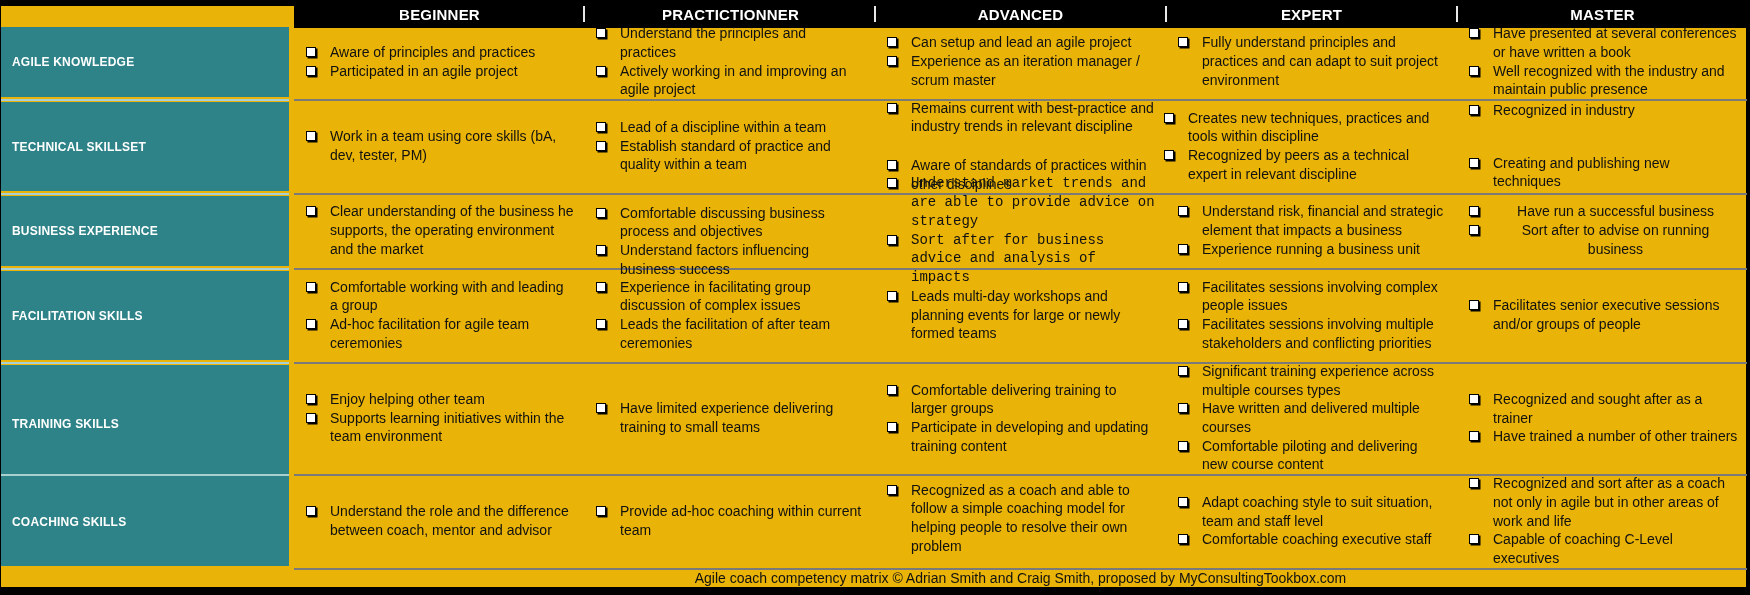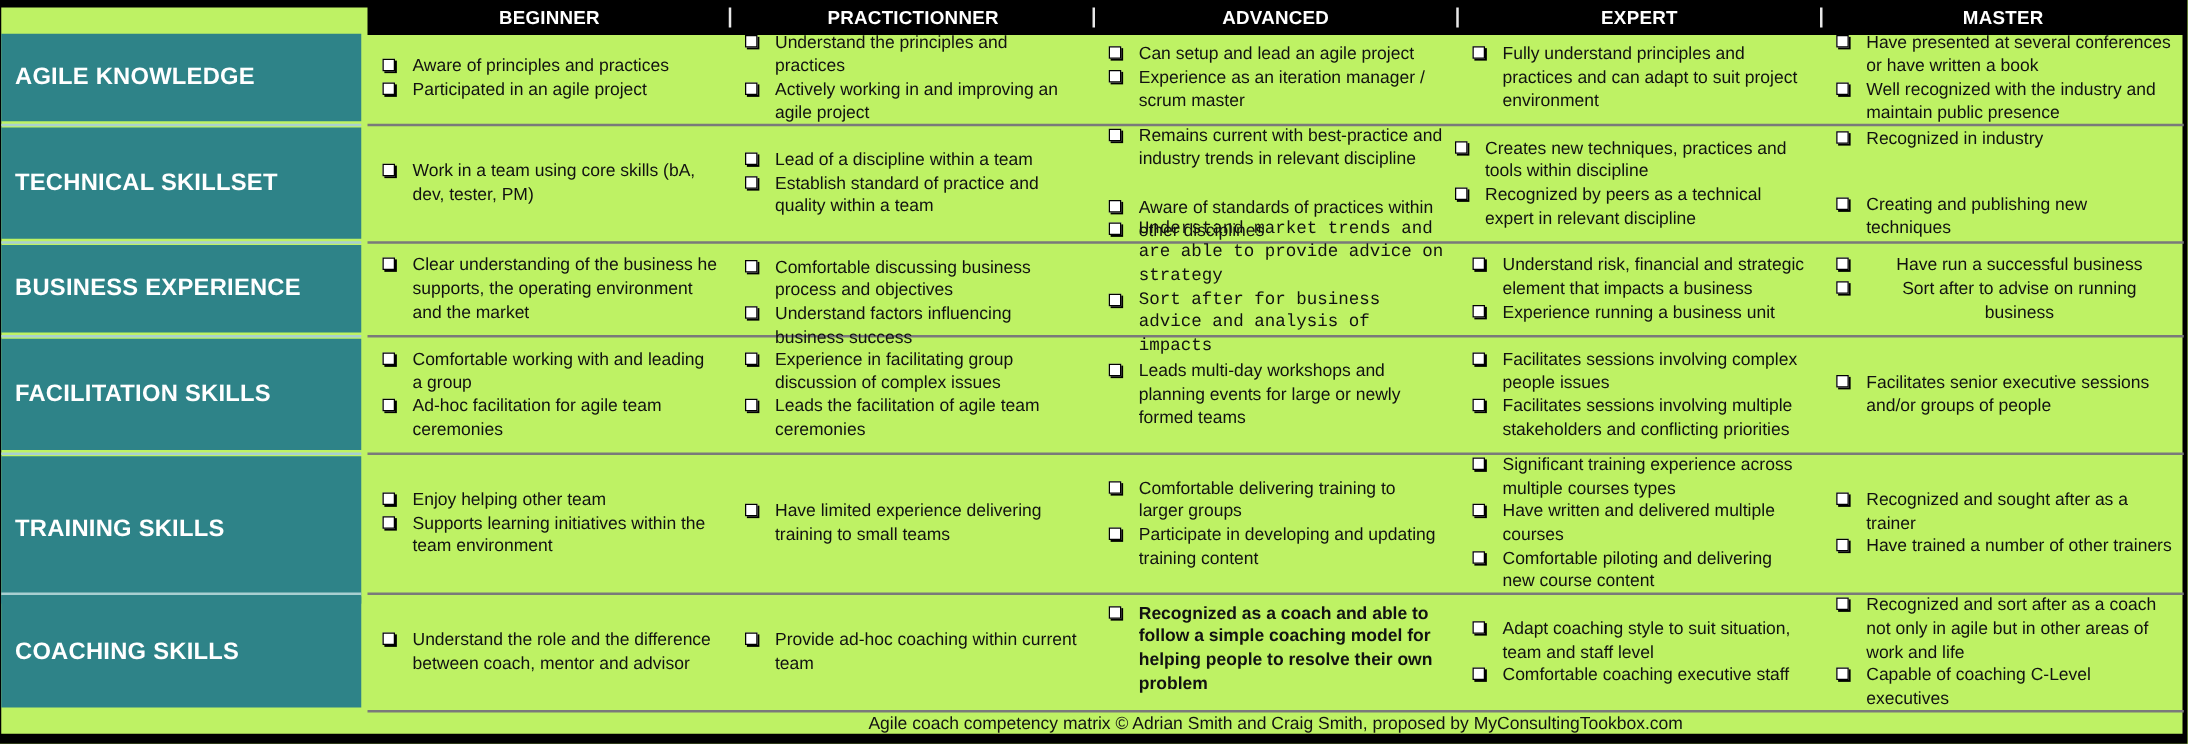--- a/index.html
+++ b/index.html
@@ -3,37 +3,37 @@
 <meta charset="utf-8">
 <style>
   html, body { margin: 0; padding: 0; }
   body {
     width: 1750px; height: 595px; background: #000;
     position: relative; overflow: hidden;
     font-family: "Liberation Sans", sans-serif;
   }
   .canvas {
     position: absolute; left: 1px; top: 6px; width: 1745px; height: 581px;
-    background: #bef264;
+    background: #eab308;
   }
   .header-bar {
     position: absolute; left: 293px; top: -6px; width: 1453px; height: 28px;
     background: #000;
   }
   .col-head {
     position: absolute; top: 0; height: 22px; width: 291px;
     color: #fff; font-weight: bold; font-size: 15px;
     text-align: center; line-height: 29px; letter-spacing: 0.2px;
   }
   .col-divider {
     position: absolute; top: 6px; width: 2px; height: 16px; background: #e8e8e8;
   }
   .label {
     position: absolute; left: 0; width: 288px; background: #2e8388;
-    color: #fff; font-weight: bold; font-size: 19px;
+    color: #fff; font-weight: bold; font-size: 12px;
     display: flex; align-items: center; padding-left: 11px; box-sizing: border-box;
     letter-spacing: 0.2px;
   }
   .label-gap { position: absolute; left: 0; width: 288px; height: 2px; background: #a9cfd1; }
   .hline {
     position: absolute; left: 293px; width: 1453px; height: 2px; background: #7a7a7a;
   }
   .cell {
     position: absolute; width: 285px; display: flex; flex-direction: column;
     justify-content: center; box-sizing: border-box; padding-left: 10px;
@@ -236,21 +236,21 @@
           <span class="txt">Ad-hoc facilitation for agile team ceremonies</span>
         </div>
       </div>
       <div class="cell" style="left: 583px; top: 262px; height: 94px;">
         <div class="item">
           <span class="cb"></span>
           <span class="txt">Experience in facilitating group discussion of complex issues</span>
         </div>
         <div class="item">
           <span class="cb"></span>
-          <span class="txt">Leads the facilitation of agile team ceremonies</span>
+          <span class="txt">Leads the facilitation of after team ceremonies</span>
         </div>
       </div>
       <div class="cell" style="left: 874px; top: 262px; height: 94px;">
         <div class="item">
           <span class="cb"></span>
           <span class="txt">Leads multi-day workshops and planning events for large or newly formed teams</span>
         </div>
       </div>
       <div class="cell" style="left: 1165px; top: 262px; height: 94px;">
         <div class="item">
@@ -333,21 +333,21 @@
           <span class="cb"></span>
           <span class="txt">Understand the role and the difference between coach, mentor and advisor</span>
         </div>
       </div>
       <div class="cell" style="left: 583px; top: 468px; height: 94px; align-items: flex-end;">
         <div class="item">
           <span class="cb"></span>
           <span class="txt">Provide ad-hoc coaching within current team</span>
         </div>
       </div>
-      <div class="cell" style="left: 874px; top: 468px; height: 88px; font-weight: bold;">
+      <div class="cell" style="left: 874px; top: 468px; height: 88px;">
         <div class="item">
           <span class="cb"></span>
           <span class="txt">Recognized as a coach and able to follow a simple coaching model for helping people to resolve their own problem</span>
         </div>
       </div>
       <div class="cell" style="left: 1165px; top: 468px; height: 94px;">
         <div class="item">
           <span class="cb"></span>
           <span class="txt">Adapt coaching style to suit situation, team and staff level</span>
         </div>

